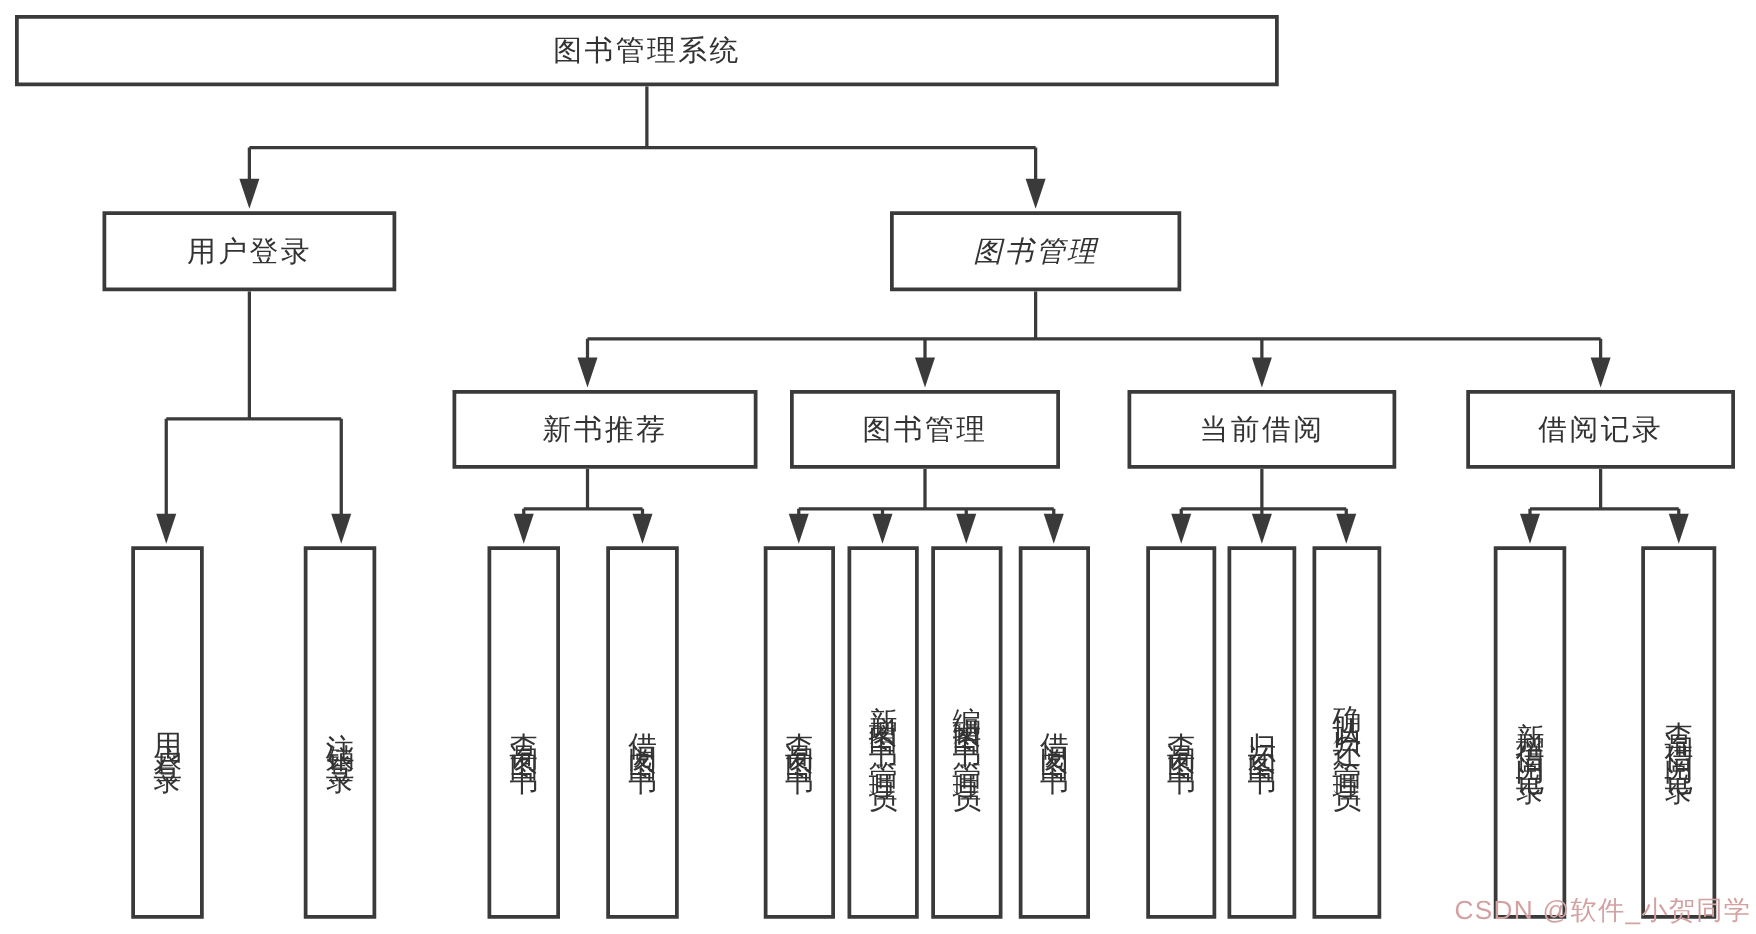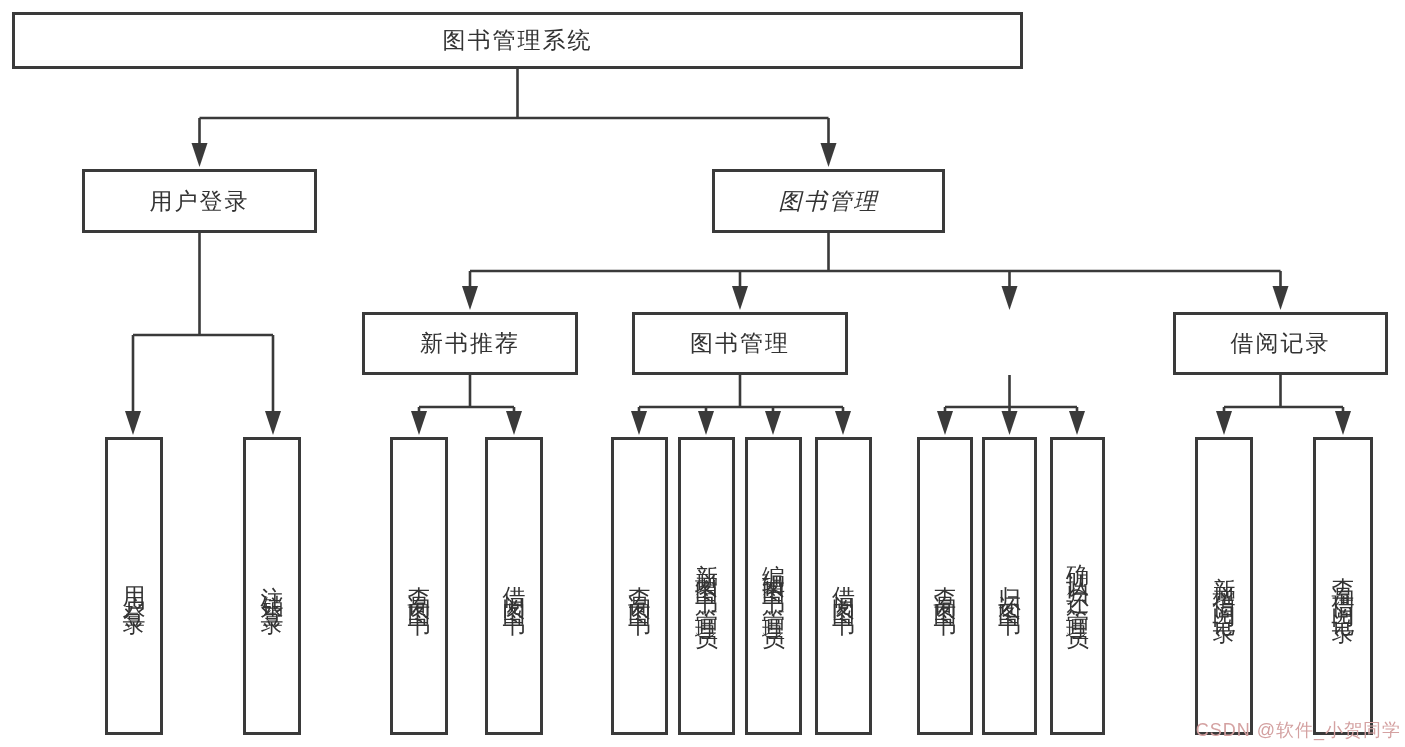--- a/index.html
+++ b/index.html
@@ -48,21 +48,21 @@
   .node-v {
     writing-mode: vertical-rl;
     text-orientation: mixed;
     letter-spacing: 9px;
     line-height: 1;
   }
   .watermark {
     position: absolute;
     right: 4px;
     bottom: 5px;
-    font-size: 18px;
+    font-size: 21px;
     letter-spacing: 1px;
     color: var(--watermark);
     z-index: 5;
     white-space: nowrap;
   }
 </style>
 </head>
 <body>
 
 <div class="canvas">
@@ -109,25 +109,28 @@
     <span>图书管理系统</span>
   </div>
 
   <div class="node" style="left:82px; top:169px; width:235px; height:64px;">
     <span>用户登录</span>
   </div>
   <div class="node" style="left:712px; top:169px; width:233px; height:64px;font-style:italic;">
     <span>图书管理</span>
   </div>
 
-  <div class="node" style="left:362px; top:312px; width:216px; height:63px;">
+  <div class="node" style="left:362px; top:312px; width:244px; height:63px;">
     <span>新书推荐</span>
   </div>
   <div class="node" style="left:632px; top:312px; width:216px; height:63px;">
     <span>图书管理</span>
+  </div>
+  <div class="node" style="left:902px; top:312px; width:215px; height:63px;">
+    <span>当前借阅</span>
   </div>
   <div class="node" style="left:1173px; top:312px; width:215px; height:63px;">
     <span>借阅记录</span>
   </div>
 
   <div class="node node-v" style="left:105px; top:437px; width:58px; height:298px;">
     <span>用户登录</span>
   </div>
   <div class="node node-v" style="left:243px; top:437px; width:58px; height:298px;">
     <span>注销登录</span>

